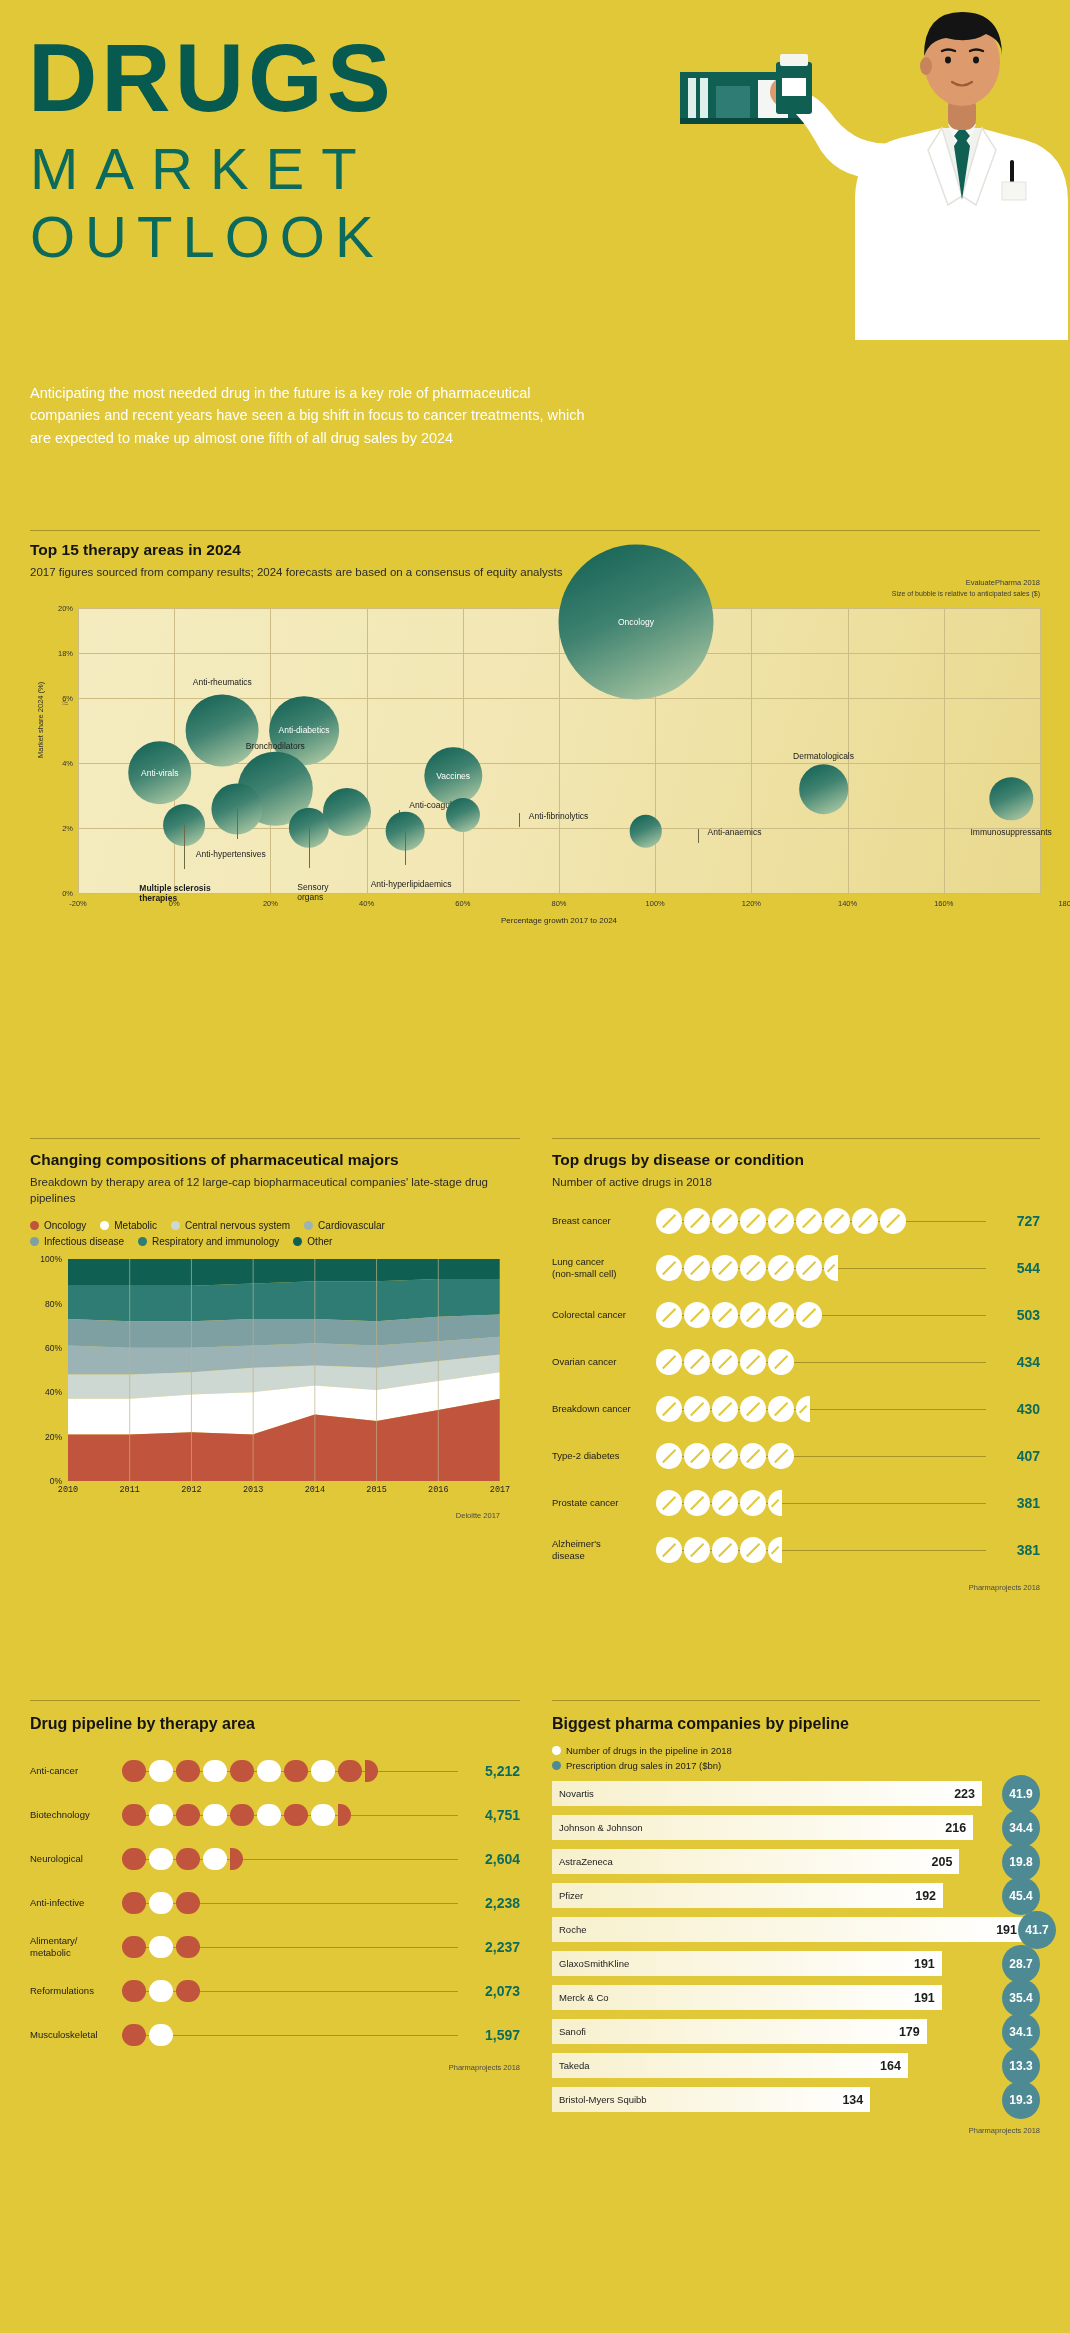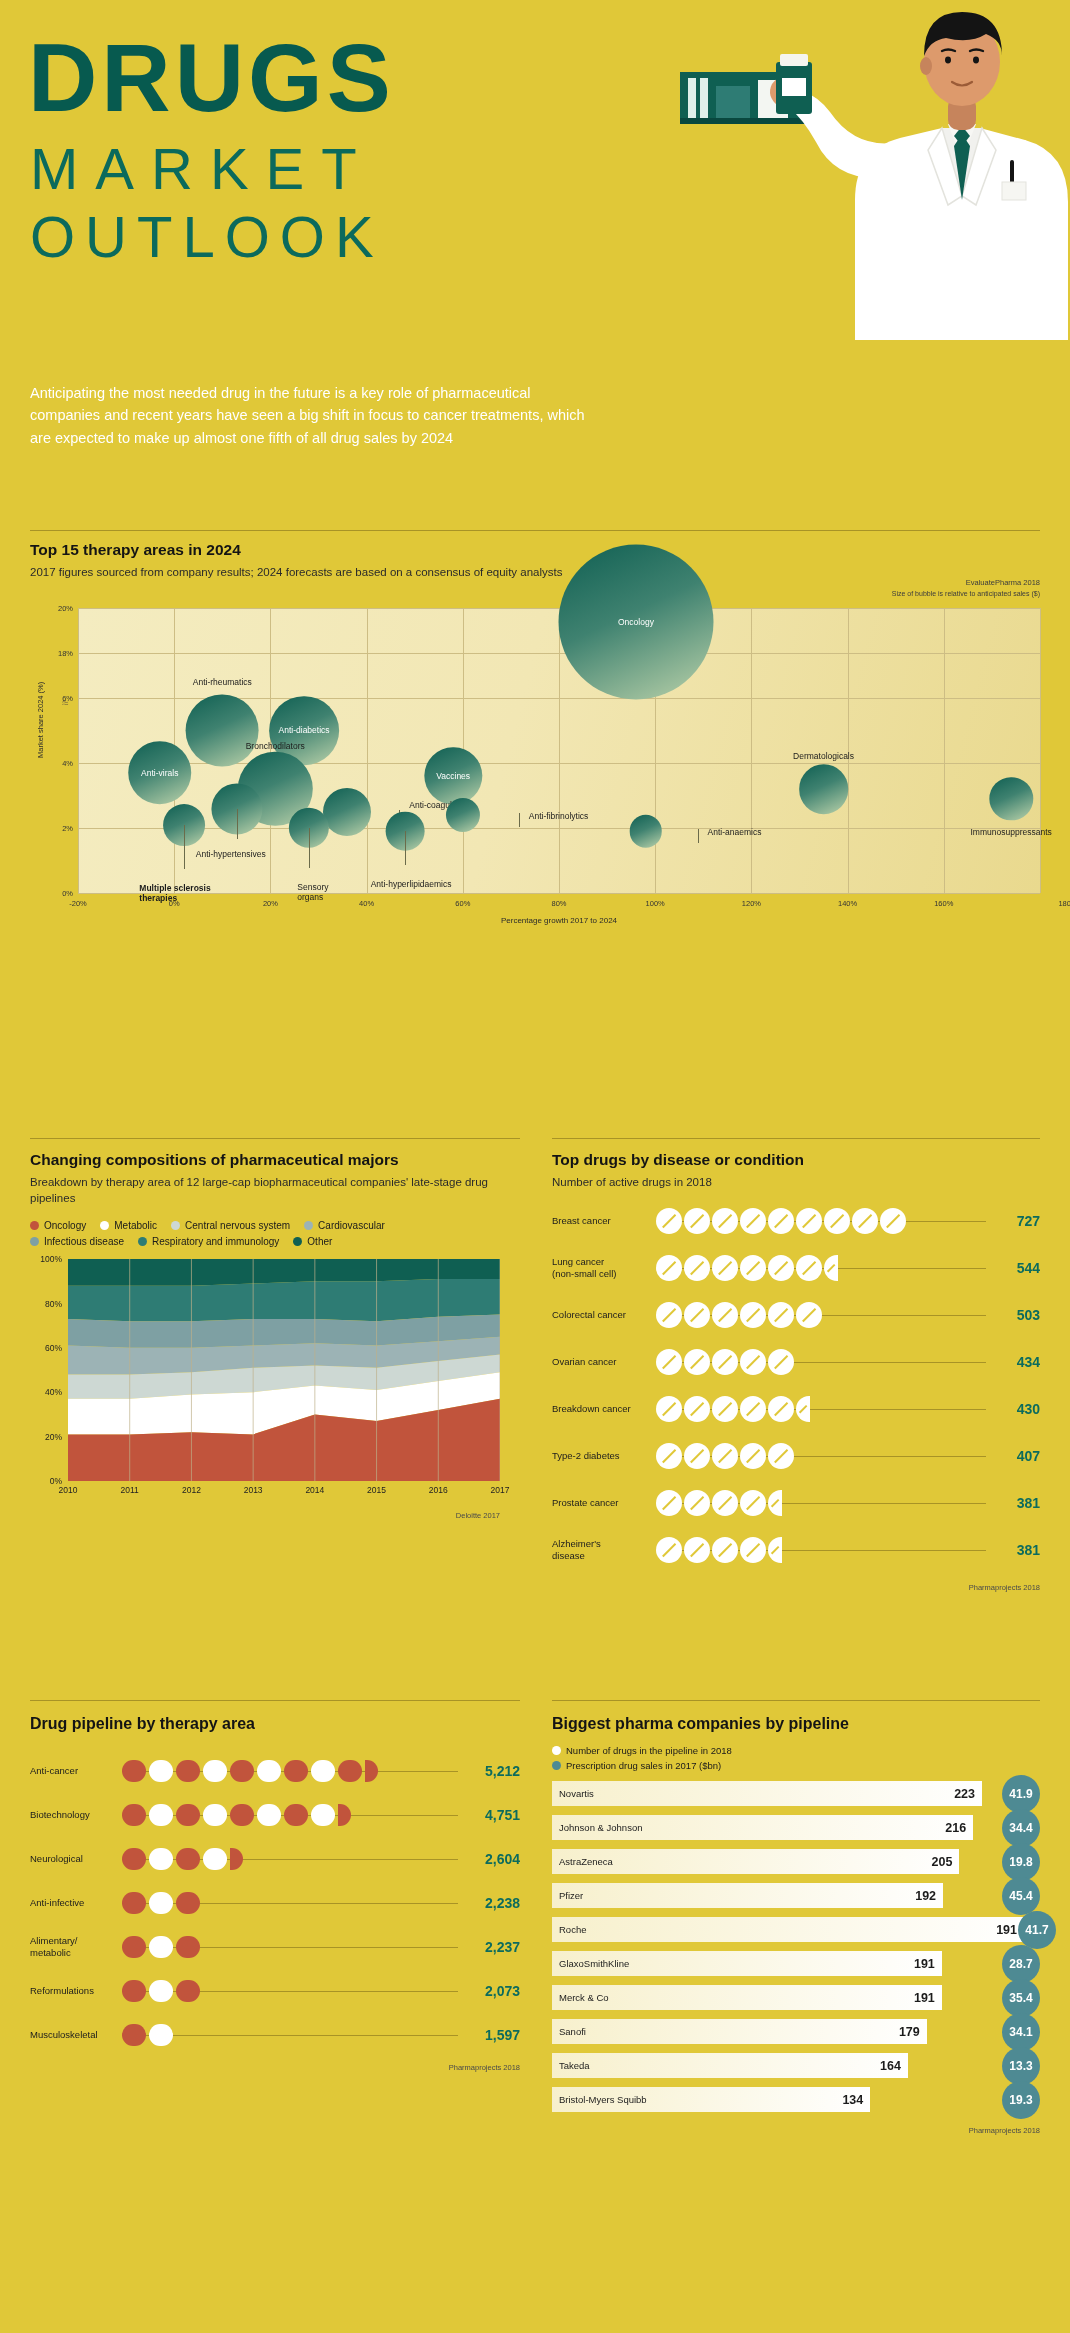--- a/index.html
+++ b/index.html
@@ -102,21 +102,21 @@
   .legend { margin-top: 14px; font-size: 10px; }
   .lg-row { display: flex; gap: 14px; margin-bottom: 5px; flex-wrap: wrap; }
   .lg-item { display: flex; align-items: center; gap: 5px; }
   .dot { width: 9px; height: 9px; border-radius: 50%; display: inline-block; }
 
   .area-wrap { position: relative; margin-top: 12px; height: 252px; width: 470px; }
   .area-plot { position: absolute; left: 38px; top: 0; width: 432px; height: 222px; }
   .a-ytick { position: absolute; right: 100%; margin-right: 6px; font-size: 8.5px;
              color: #222; transform: translateY(-50%); }
   .a-xtick { position: absolute; top: 226px; font-size: 8.5px; color: #222;
-             transform: translateX(-50%); }
+             transform: translateX(-50%); font-family: Liberation Mono, monospace; }
 
   
   .pill-row { display: flex; align-items: center; margin-top: 13px; height: 34px; }
   .pill-label { width: 104px; font-size: 9.5px; color: #1c1c1c; line-height: 1.25; }
   .pill-track { flex: 1; position: relative; height: 26px; }
   .pill-line { position: absolute; left: 0; right: 0; top: 13px; height: 1px; background: #a89326; }
   .pills { position: absolute; left: 0; top: 0; display: flex; gap: 2px; }
   .pill {
     width: 26px; height: 26px; border-radius: 13px; background: #ffffff;
     position: relative; overflow: hidden;

